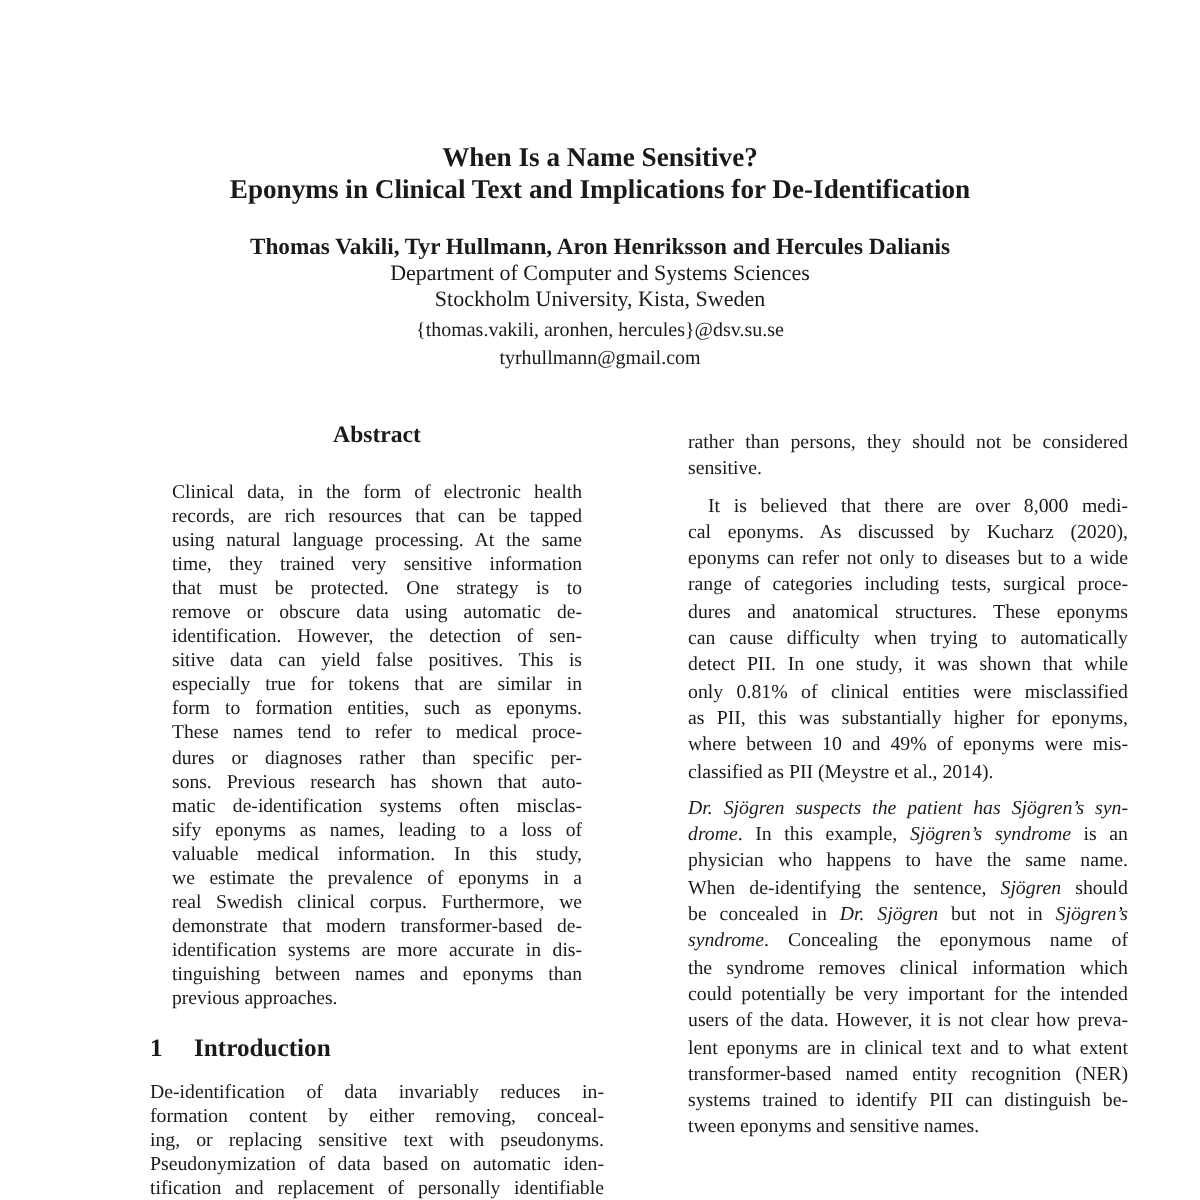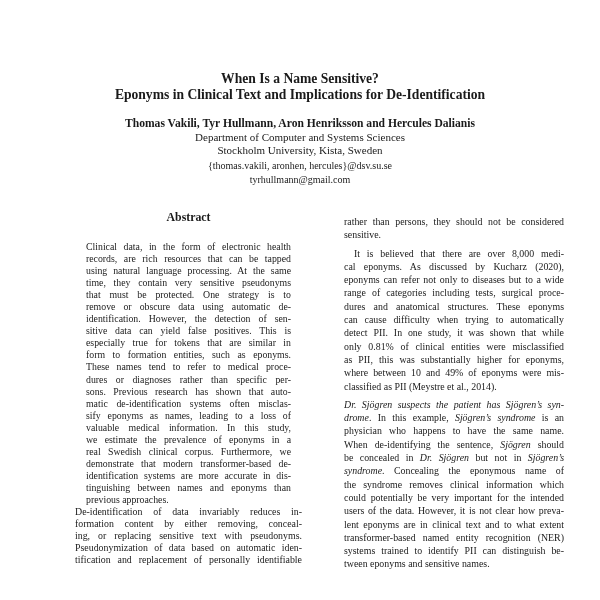--- a/index.html
+++ b/index.html
@@ -61,41 +61,44 @@
     <div class="email">tyrhullmann@gmail.com</div>
   </header>
 
   <section class="col-left">
     <div class="abstract">
       <h2 class="abs-heading">Abstract</h2>
       <div class="abs-body">
           <div class="jline"><span>Clinical data, in the form of electronic health</span></div>
           <div class="jline"><span>records, are rich resources that can be tapped</span></div>
           <div class="jline"><span>using natural language processing. At the same</span></div>
-          <div class="jline"><span>time, they contain very sensitive pseudonyms</span></div>
+          <div class="jline"><span>time, they trained very sensitive information</span></div>
           <div class="jline"><span>that must be protected. One strategy is to</span></div>
           <div class="jline"><span>remove or obscure data using automatic de-</span></div>
           <div class="jline"><span>identification. However, the detection of sen-</span></div>
           <div class="jline"><span>sitive data can yield false positives. This is</span></div>
           <div class="jline"><span>especially true for tokens that are similar in</span></div>
           <div class="jline"><span>form to formation entities, such as eponyms.</span></div>
           <div class="jline"><span>These names tend to refer to medical proce-</span></div>
           <div class="jline"><span>dures or diagnoses rather than specific per-</span></div>
           <div class="jline"><span>sons. Previous research has shown that auto-</span></div>
           <div class="jline"><span>matic de-identification systems often misclas-</span></div>
           <div class="jline"><span>sify eponyms as names, leading to a loss of</span></div>
           <div class="jline"><span>valuable medical information. In this study,</span></div>
           <div class="jline"><span>we estimate the prevalence of eponyms in a</span></div>
           <div class="jline"><span>real Swedish clinical corpus. Furthermore, we</span></div>
           <div class="jline"><span>demonstrate that modern transformer-based de-</span></div>
           <div class="jline"><span>identification systems are more accurate in dis-</span></div>
           <div class="jline"><span>tinguishing between names and eponyms than</span></div>
           <div class="jline last"><span>previous approaches.</span></div>
         </div>
     </div>
+    <h2 class="sec-heading">
+      <span class="sec-num">1</span><span class="sec-title">Introduction</span>
+    </h2>
     <div class="intro-body">
         <div class="jline"><span>De-identification of data invariably reduces in-</span></div>
         <div class="jline"><span>formation content by either removing, conceal-</span></div>
         <div class="jline"><span>ing, or replacing sensitive text with pseudonyms.</span></div>
         <div class="jline"><span>Pseudonymization of data based on automatic iden-</span></div>
         <div class="jline"><span>tification and replacement of personally identifiable</span></div>
       </div>
   </section>
 
   <section class="col-right">

